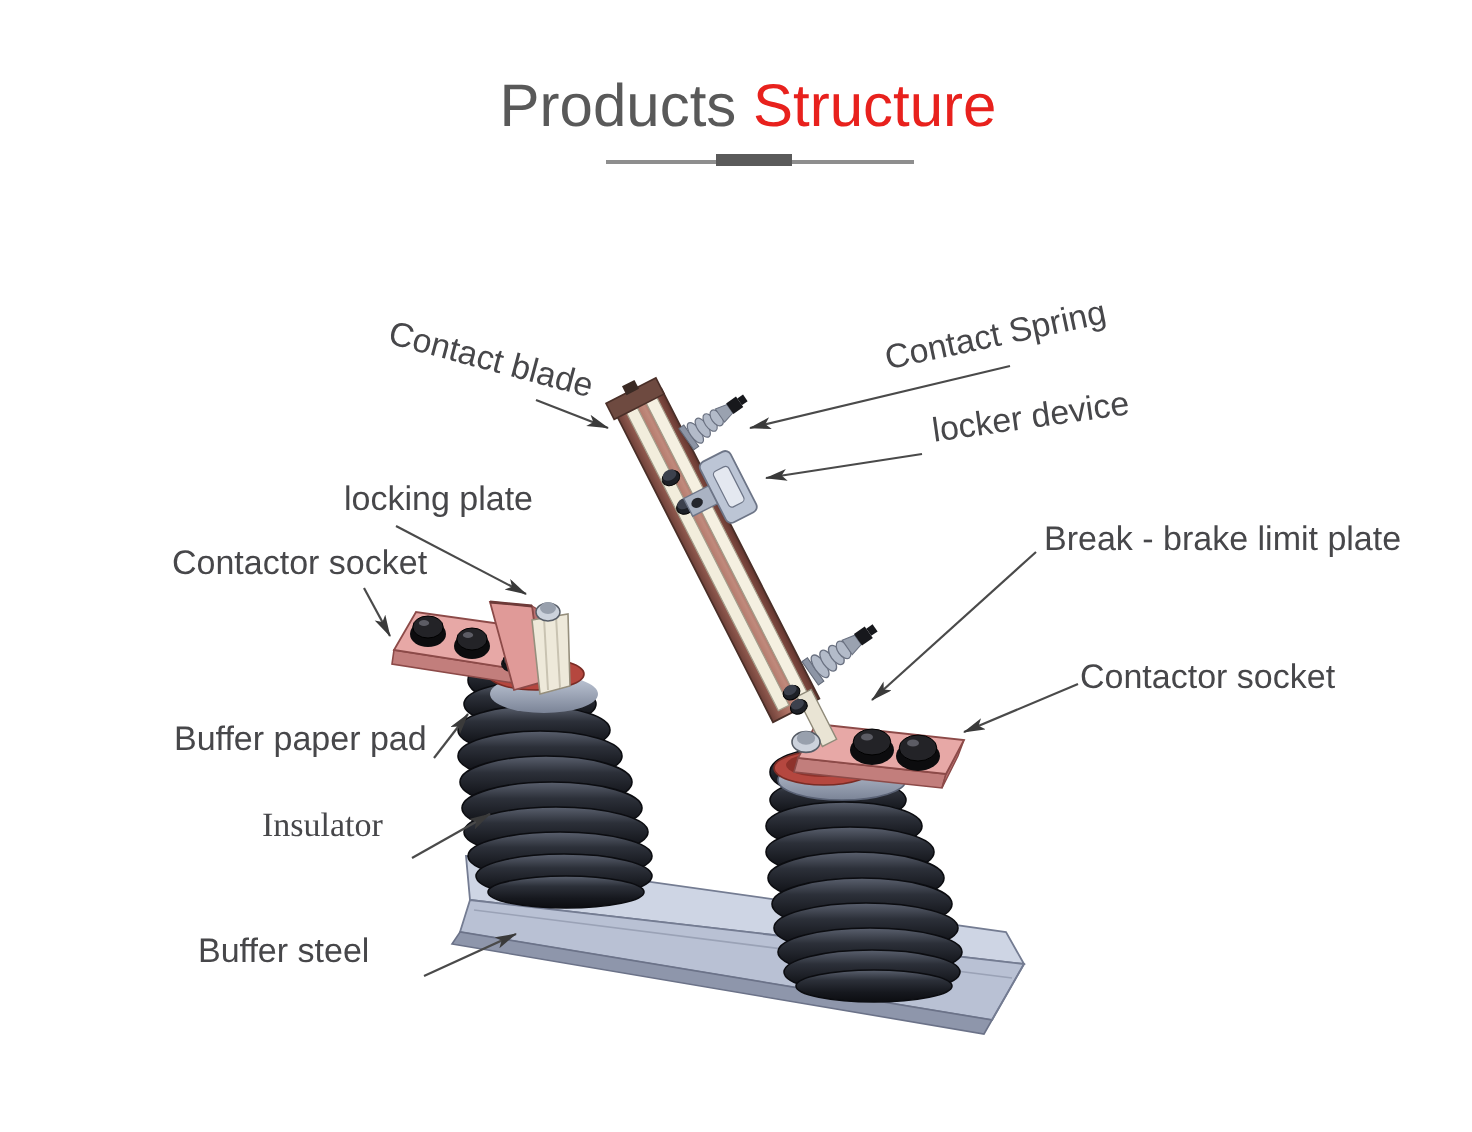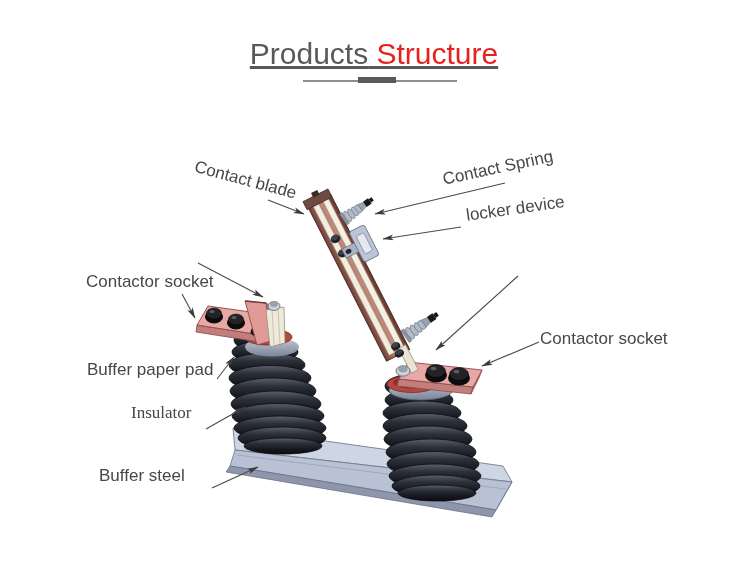--- a/index.html
+++ b/index.html
@@ -6,21 +6,20 @@
   #stage{
     position:relative;width:736px;height:566px;background:#ffffff;
     font-family:"Liberation Sans","DejaVu Sans",sans-serif;overflow:hidden;
   }
   #diagram{position:absolute;left:0;top:0;}
   .title{
     position:absolute;top:38px;left:0;width:736px;text-align:center;
     padding-left:12px;box-sizing:border-box;
     font-size:30px;line-height:1.05;color:#595959;letter-spacing:0px;
     white-space:nowrap;
-    text-decoration:underline;
   }
   .title .accent{color:#e8211d;}
   .rule-thin{position:absolute;left:303px;top:80px;width:154px;height:2px;background:#8e8e8e;}
   .rule-thick{position:absolute;left:358px;top:77px;width:38px;height:6px;background:#5a5a5a;}
   .callout{
     position:absolute;font-size:17px;color:#47474a;white-space:nowrap;
     transform-origin:left top;line-height:1.1;
   }
 </style>
 </head>
@@ -206,18 +205,20 @@
 
   <div class="title">
     <span>Products</span><span class="accent"> Structure</span>
   </div>
   <div class="rule-thin"></div>
   <div class="rule-thick"></div>
 
   <div class="callout" style="left:197px;top:158px;transform:rotate(15deg);">Contact blade</div>
   <div class="callout" style="left:441px;top:171px;transform:rotate(-12deg);">Contact Spring</div>
   <div class="callout" style="left:465px;top:207px;transform:rotate(-8deg);">locker device</div>
+  <div class="callout" style="left:172px;top:241px;">locking plate</div>
   <div class="callout" style="left:86px;top:273px;">Contactor socket</div>
+  <div class="callout" style="left:522px;top:261px;">Break - brake limit plate</div>
   <div class="callout" style="left:540px;top:330px;">Contactor socket</div>
   <div class="callout" style="left:87px;top:361px;text-align:center;">Buffer paper pad</div>
   <div class="callout" style="left:131px;top:404px;font-family:Liberation Serif, serif;">Insulator</div>
   <div class="callout" style="left:99px;top:467px;">Buffer steel</div>
 </div>
 
 </body></html>

